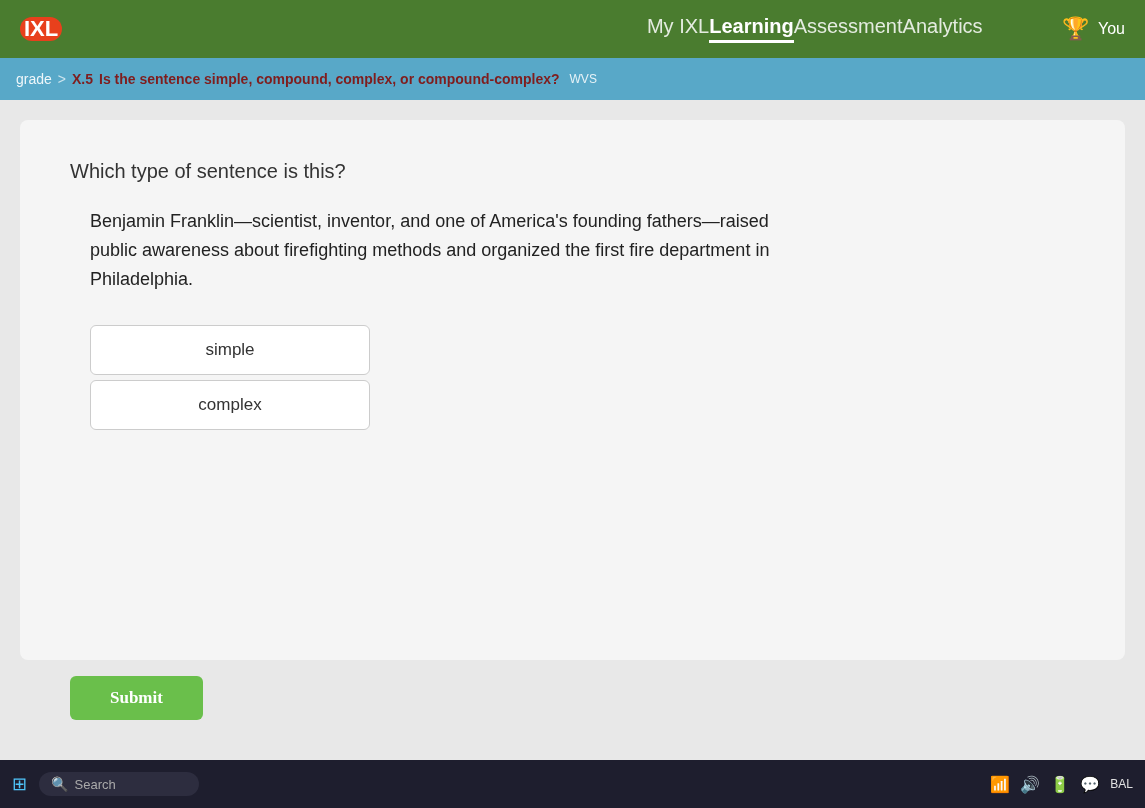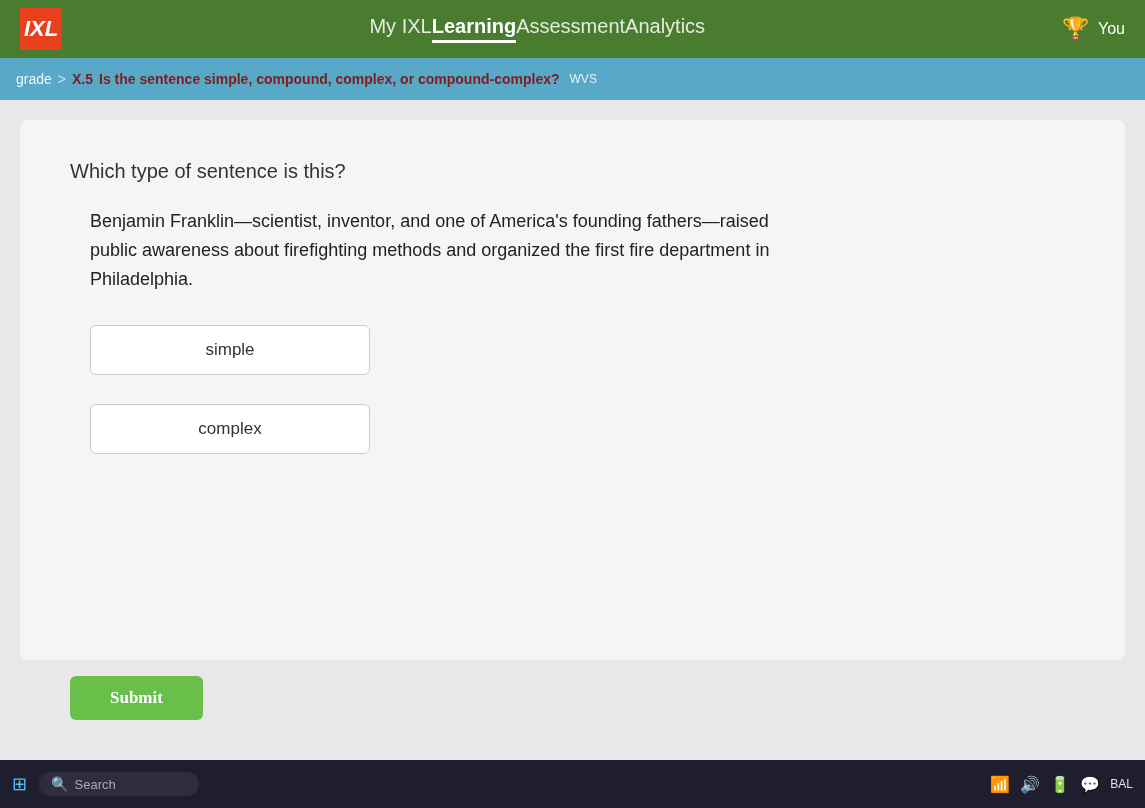--- a/index.html
+++ b/index.html
@@ -12,32 +12,31 @@
       display: flex;
       align-items: center;
       padding: 0 20px;
     }
     .top-nav-logo {
       background: #e8401c;
       color: white;
       font-weight: 900;
       font-size: 22px;
       width: 42px;
-      height: 42px;
+      height: 24px;
       display: flex;
       align-items: center;
       justify-content: center;
-      border-radius: 0;
+      border-radius: 12px;
       margin-right: 30px;
-      font-style: italic;
     }
     .top-nav-links {
       display: flex;
       flex: 1;
-      justify-content: center;
+      justify-content: flex-end;
       margin-right: 80px;
     }
     .nav-link {
       color: rgba(255,255,255,0.85);
       font-size: 20px;
       font-weight: 400;
       cursor: pointer;
       text-decoration: none;
     }
     .nav-link.active {
@@ -114,21 +113,21 @@
       line-height: 1.6;
       margin-bottom: 32px;
       padding-left: 20px;
       max-width: 720px;
     }
 
     
     .choices {
       display: flex;
       flex-direction: column;
-      gap: 29px;
+      gap: 5px;
       max-width: 300px;
       padding-left: 20px;
     }
     .choice-btn {
       background: white;
       border: 1.5px solid #ccc;
       border-radius: 6px;
       padding: 14px 20px;
       font-size: 17px;
       color: #333;

